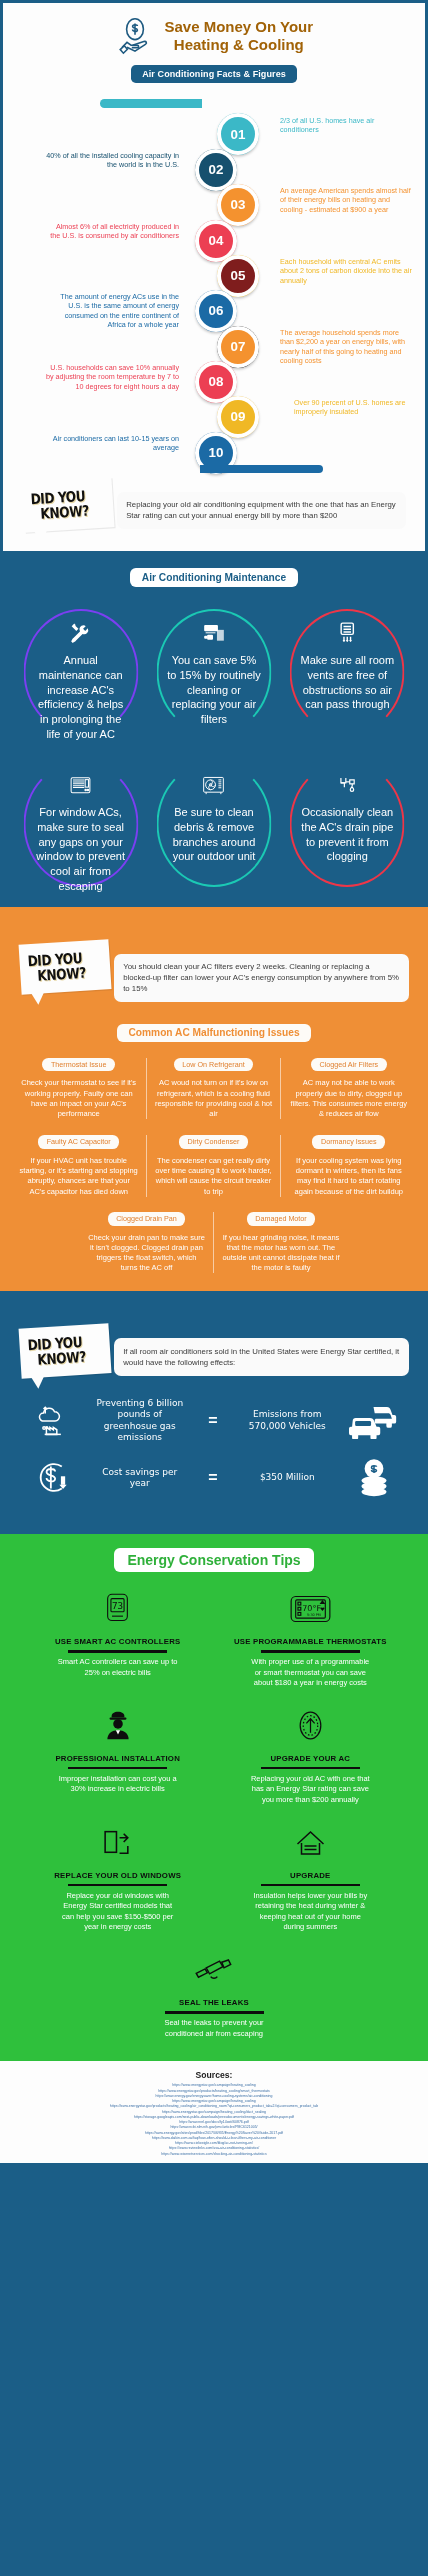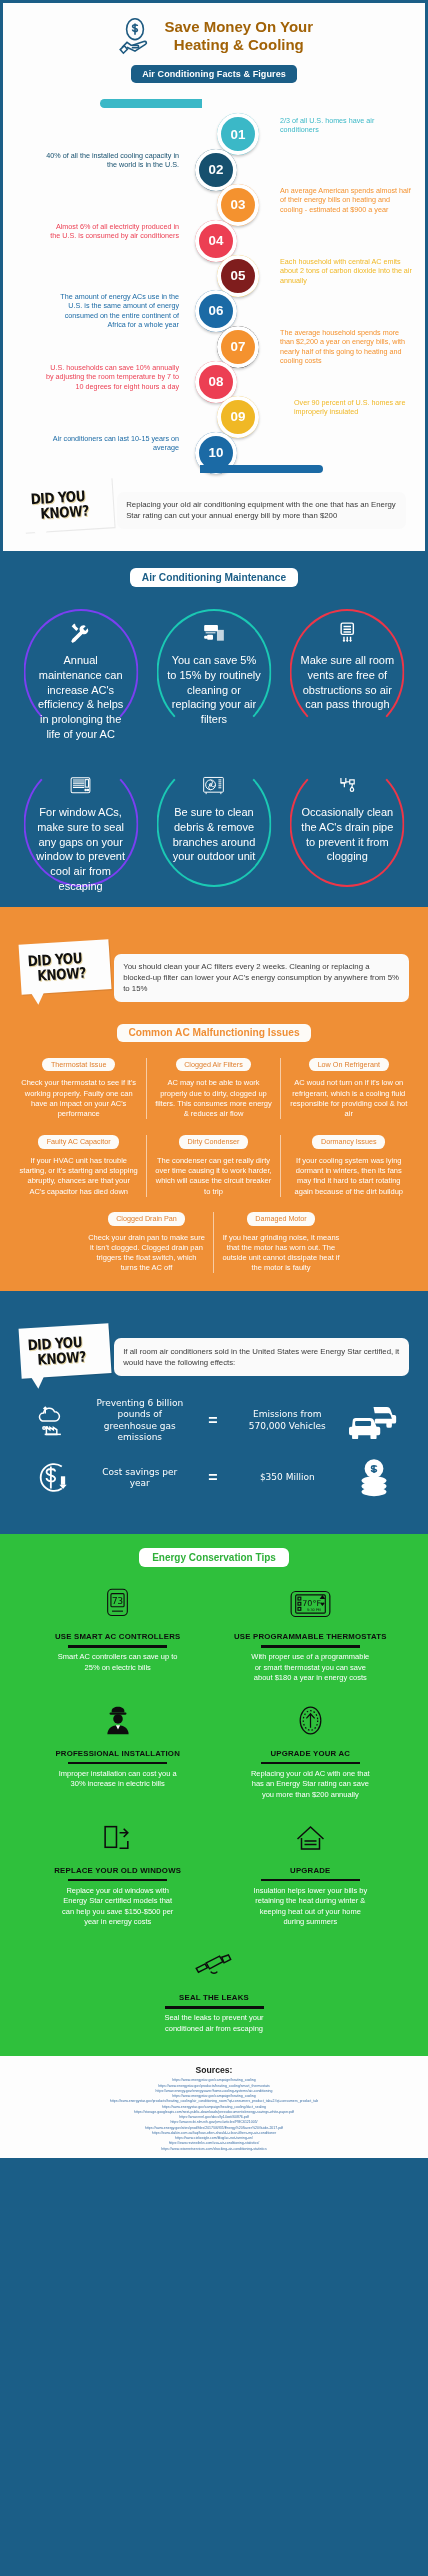--- a/index.html
+++ b/index.html
@@ -240,21 +240,21 @@
   .sec-tips { background: #35c council; }
   .sec-tips { background: #33c council; }
   .sec-tips { background: #2fc03c; padding: 14px 0 18px 0; }
   .pill-green {
     display: block;
     margin: 0 auto;
     width: max-content;
     background: #ffffff;
     border-radius: 5.9px;
     padding: 3.7px 13px 4.3px 13px;
-    font-size: 10px;
+    font-size: 14px;
     font-weight: bold;
     color: #2fb03a;
   }
   .tips-grid {
     display: grid;
     grid-template-columns: repeat(2, 1fr);
     row-gap: 10.7px;
     padding: 14px 21.4px 0 21.4px;
   }
   .tip {
@@ -507,26 +507,26 @@
 
     <div style="height:14px"></div>
     <span class="pill-orange">Common AC Malfunctioning Issues</span>
 
     <div class="malf-grid" id="malf-row1">
         <div class="malf-cell">
           <div><span class="malf-pill">Thermostat Issue</span></div>
           <div class="malf-body">Check your thermostat to see if it's working properly. Faulty one can have an impact on your AC's performance</div>
         </div>
         <div class="malf-cell">
+          <div><span class="malf-pill">Low On Refrigerant</span></div>
+          <div class="malf-body">AC woud not turn on if it's low on refrigerant, which is a cooling fluid responsible for providing cool &amp; hot air</div>
+        </div>
+        <div class="malf-cell">
           <div><span class="malf-pill">Clogged Air Filters</span></div>
           <div class="malf-body">AC may not be able to work properly due to dirty, clogged up filters. This consumes more energy &amp; reduces air flow</div>
-        </div>
-        <div class="malf-cell">
-          <div><span class="malf-pill">Low On Refrigerant</span></div>
-          <div class="malf-body">AC woud not turn on if it's low on refrigerant, which is a cooling fluid responsible for providing cool &amp; hot air</div>
         </div>
       </div>
     <div class="malf-grid" id="malf-row2">
         <div class="malf-cell">
           <div><span class="malf-pill">Faulty AC Capacitor</span></div>
           <div class="malf-body">If your HVAC unit has trouble starting, or it's starting and stopping abruptly, chances are that your AC's capacitor has died down</div>
         </div>
         <div class="malf-cell">
           <div><span class="malf-pill">Dirty Condenser</span></div>
           <div class="malf-body">The condenser can get really dirty over time causing it to work harder, which will cause the circuit breaker to trip</div>

